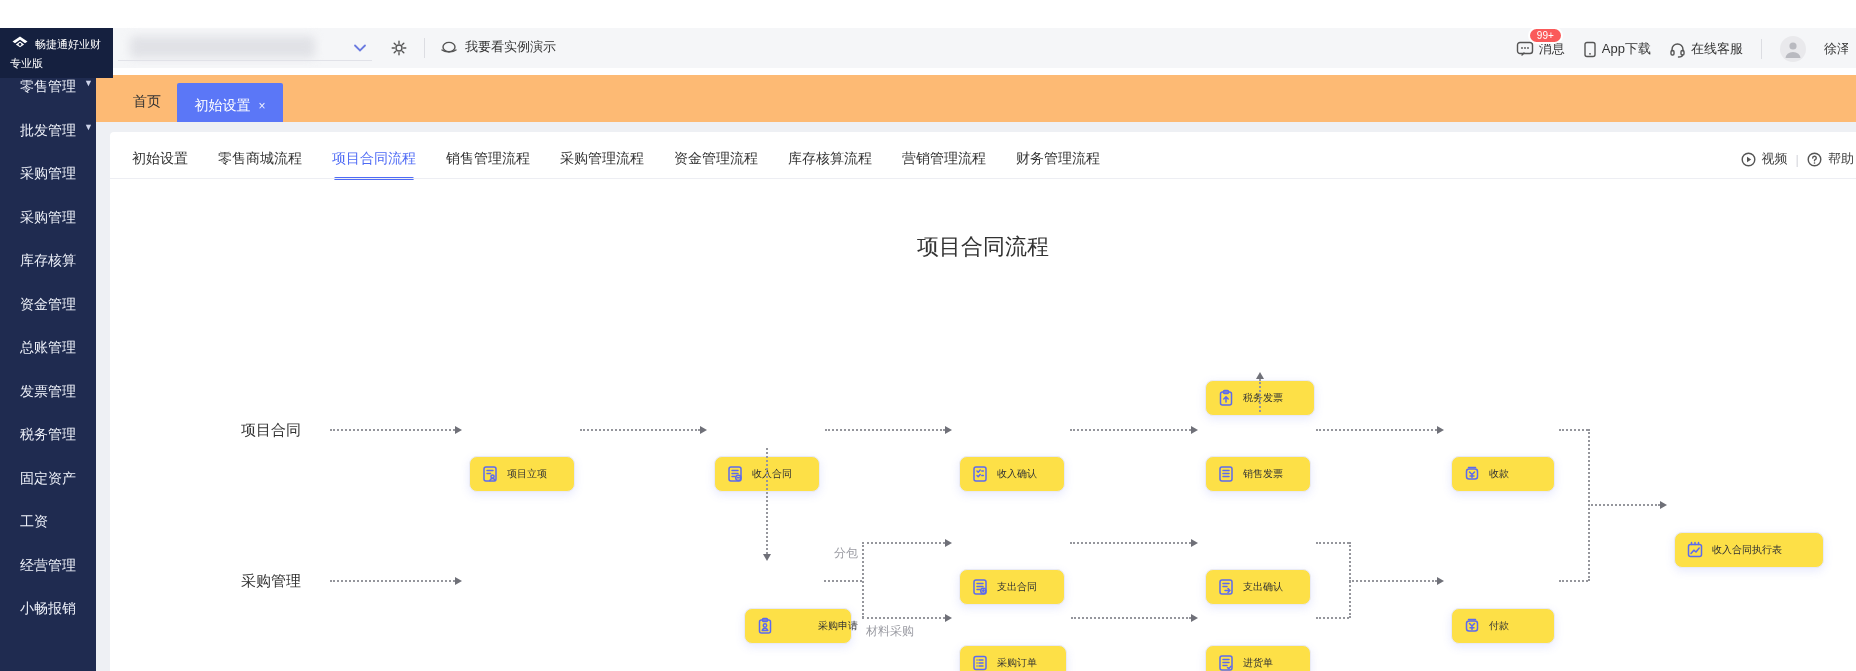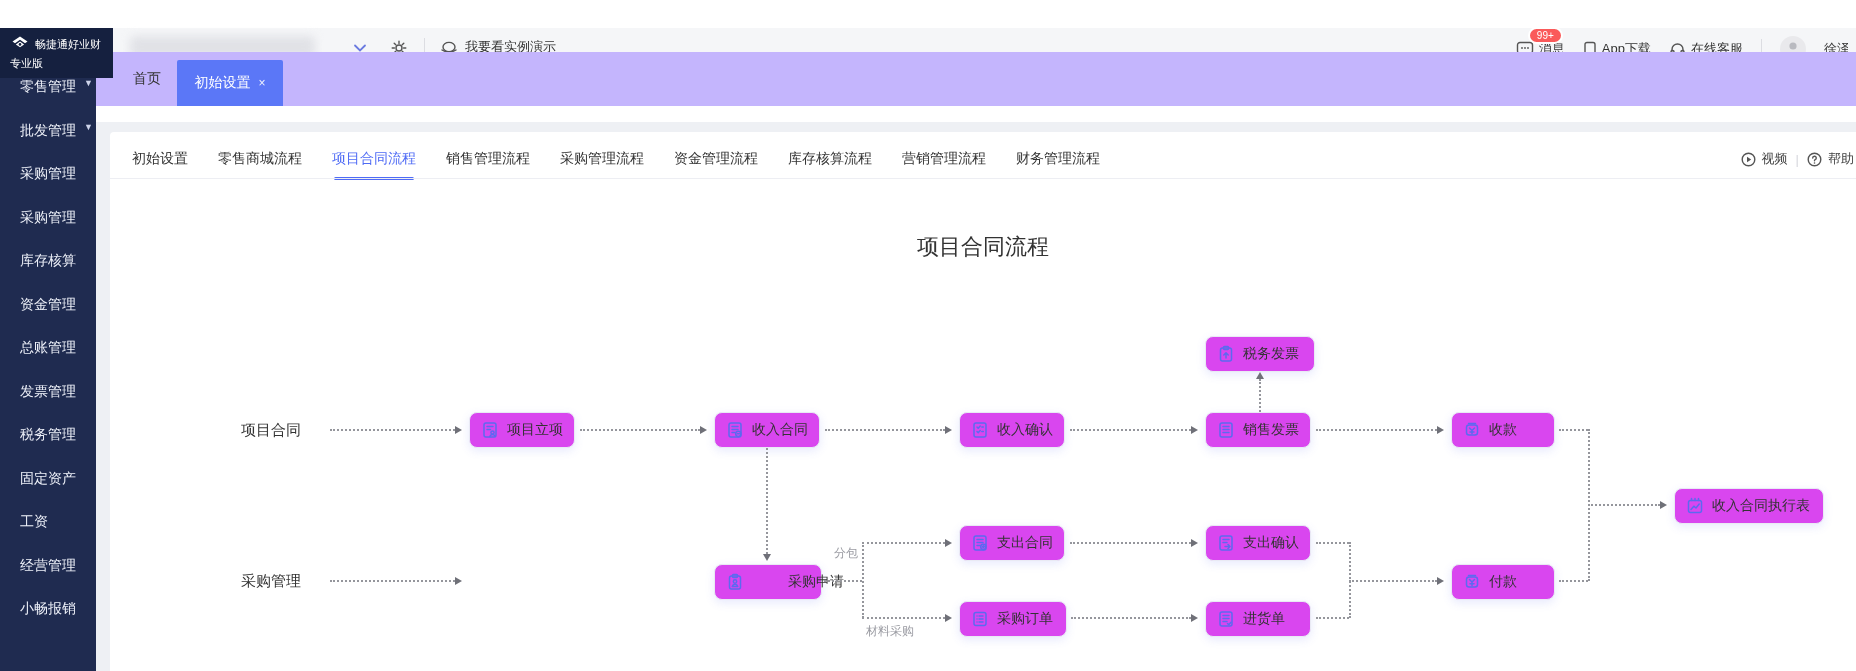--- a/index.html
+++ b/index.html
@@ -28,21 +28,21 @@
     font-size:13px; color:#333; }
   .hdr-item { display:flex; align-items:center; gap:5px; position:relative; }
   .badge { position:absolute; top:-13px; left:12px; background:#fa5a5a; color:#fff; font-size:10px;
     padding:1px 7px; border-radius:9px; border:2px solid #fff; white-space:nowrap; }
   .hdr-div2 { width:1px; height:20px; background:#dcdde2; }
   .avatar { width:26px; height:26px; border-radius:50%; background:#e9e9ec; overflow:hidden; position:relative; }
   .avatar svg { position:absolute; left:3px; top:3px; }
   .username { width:24px; overflow:hidden; white-space:nowrap; }
 
   
-  .tabstrip { position:absolute; left:96px; top:52px; width:1760px; height:54px; background:#c4b5fd; }
+  .tabstrip { position:absolute; left:96px; top:75px; width:1760px; height:54px; background:#fdba74; }
   .tab-home { position:absolute; left:37px; top:0; height:54px; display:flex; align-items:center;
     font-size:14px; color:#333; }
   .tab-active { position:absolute; left:81px; top:8px; width:106px; height:46px; background:#5b77f7;
     color:#fff; font-size:14px; display:flex; align-items:center; justify-content:center; gap:8px;
     border-radius:2px 2px 0 0; }
   .tab-close { font-size:12px; opacity:.9; cursor:default; }
 
   
   .content-bg { position:absolute; left:96px; top:122px; width:1760px; height:549px; background:#eef0f4; }
   .card { position:absolute; left:110px; top:132px; width:1746px; height:539px; background:#fff;
@@ -56,23 +56,23 @@
   .subtab-rule { position:absolute; left:0; top:46px; width:100%; height:1px; background:#edeef3; }
   .help-group { position:absolute; right:2px; top:18px; display:flex; align-items:center; gap:6px;
     font-size:13px; color:#444; white-space:nowrap; }
   .help-sep { color:#d6d7dd; margin:0 2px; }
 
   .flow-title { position:absolute; left:0; top:100px; width:100%; text-align:center; font-size:22px;
     color:#333; }
 
   
   .lane-label { position:absolute; font-size:15px; color:#333; }
-  .node { position:absolute; height:36px; background:#d946ef; border:1px solid #e9eaf4; border-radius:8px;
+  .node { position:absolute; height:36px; background:#fde047; border:1px solid #e9eaf4; border-radius:8px;
     box-shadow:0 3px 10px rgba(93,106,240,.14); display:flex; align-items:center; gap:8px;
-    padding:0 10px 0 11px; font-size:14px; color:#333; white-space:nowrap; }
+    padding:0 10px 0 11px; font-size:10px; color:#333; white-space:nowrap;margin-top:44px; }
   .node svg { flex:0 0 auto; }
   .hline { position:absolute; height:0; border-top:2px dotted #95969c; }
   .vline { position:absolute; width:0; border-left:2px dotted #95969c; }
   .arr-r { position:absolute; width:0; height:0; border-top:4px solid transparent;
     border-bottom:4px solid transparent; border-left:7px solid #6f7078; }
   .arr-u { position:absolute; width:0; height:0; border-left:4px solid transparent;
     border-right:4px solid transparent; border-bottom:7px solid #6f7078; }
   .arr-d { position:absolute; width:0; height:0; border-left:4px solid transparent;
     border-right:4px solid transparent; border-top:7px solid #6f7078; }
   .edge-label { position:absolute; font-size:12px; color:#9a9ba2; }
@@ -272,21 +272,21 @@
     </div>
     <div class="node" style="left:1205px; top:525px; width:106px;">
       <svg width="18" height="18" viewBox="0 0 18 18">
         <rect x="3" y="2" width="12" height="14" rx="2" class="icon-line"></rect>
         <path d="M6 5.5 h6 M6 8.5 h4" class="icon-line"></path>
         <path d="M8 12.5 h5 M11 10.5 l2 2 -2 2" class="icon-line"></path>
       </svg>
       <span>支出确认</span>
     </div>
 
-    <div class="node" style="left:714px; top:564px; width:108px;gap:44px;">
+    <div class="node" style="left:744px; top:564px; width:108px;gap:44px;">
       <svg width="18" height="18" viewBox="0 0 18 18">
         <rect x="3.5" y="3" width="11" height="13" rx="2" class="icon-line"></rect>
         <rect x="6.5" y="1.5" width="5" height="3" rx="1" class="icon-line"></rect>
         <circle cx="9" cy="8.5" r="1.7" class="icon-line"></circle>
         <path d="M6.2 13.5 a2.9 2.9 0 0 1 5.6 0 M6.5 13.5 h5" class="icon-line"></path>
       </svg>
       <span>采购申请</span>
     </div>
     <div class="node" style="left:1451px; top:564px; width:104px;text-align:center;">
       <svg width="18" height="18" viewBox="0 0 18 18">

